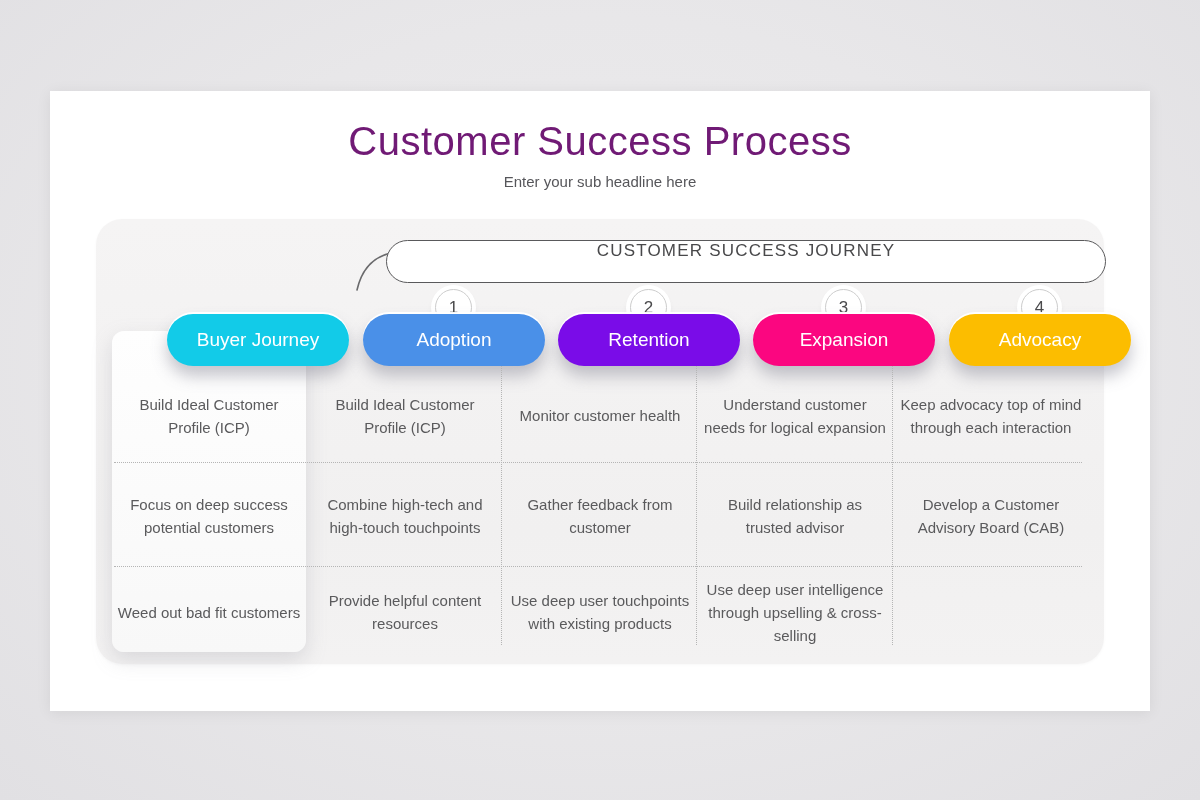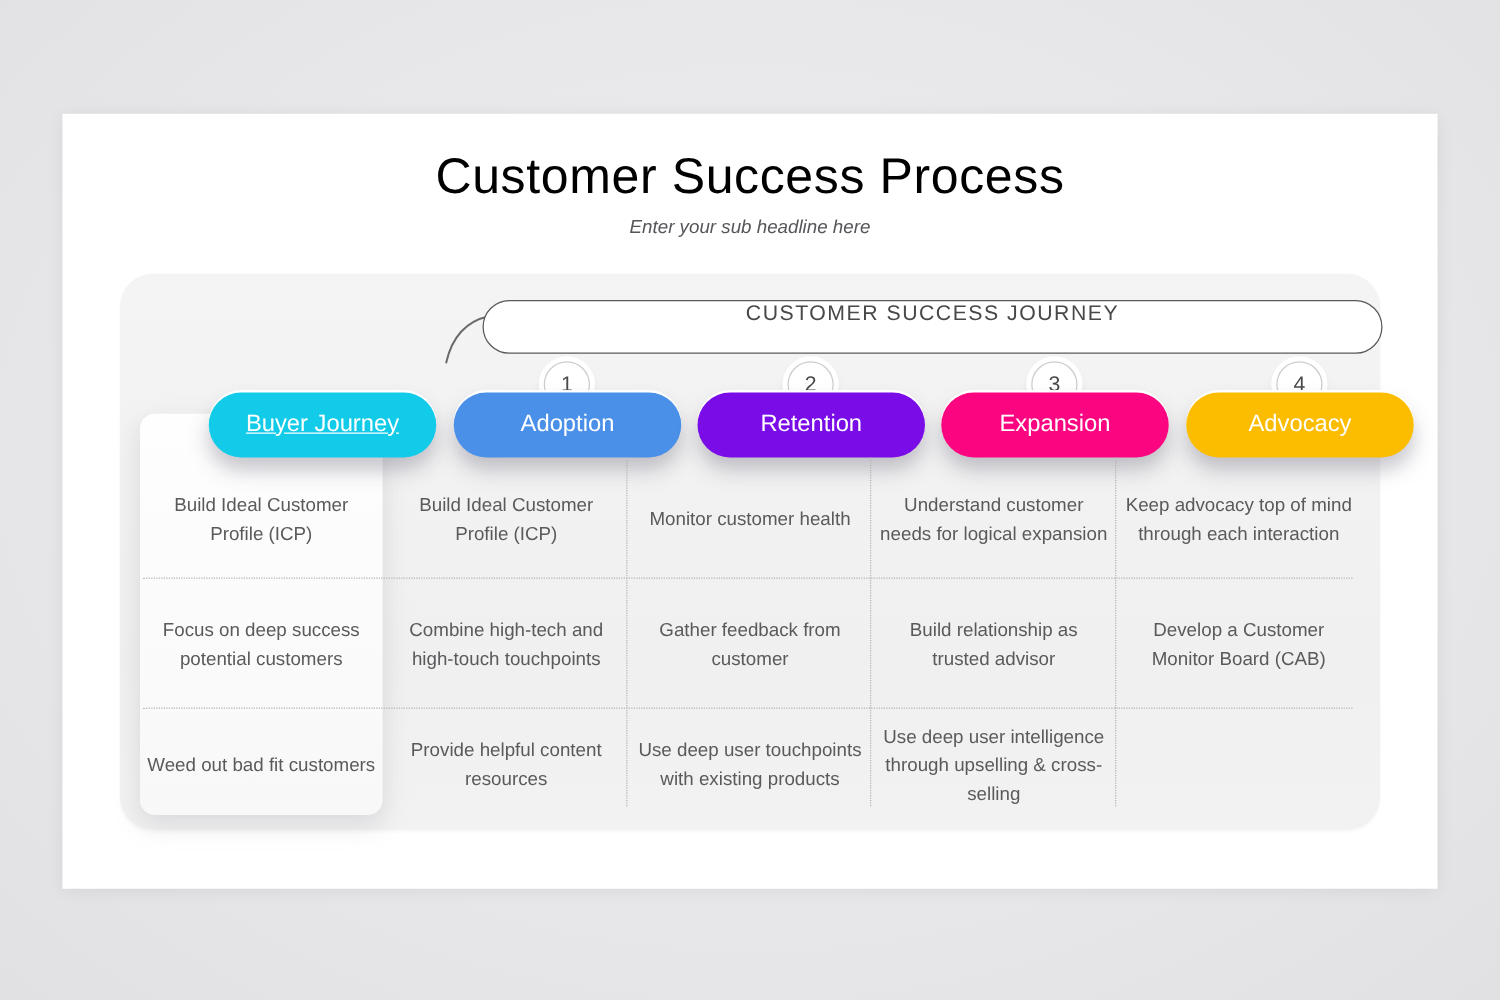--- a/index.html
+++ b/index.html
@@ -13,25 +13,25 @@
 
   .card {
     position: absolute; left: 50px; top: 91px; width: 1100px; height: 620px;
     background: #ffffff;
     box-shadow: 0 2px 14px rgba(0,0,0,0.07);
   }
 
   .title {
     position: absolute; left: 0; top: 28px; width: 100%;
     text-align: center; font-size: 40px; font-weight: 500;
-    color: #000000; letter-spacing: 0.5px;
+    color: #701a75; letter-spacing: 0.5px;
   }
   .subtitle {
     position: absolute; left: 0; top: 82px; width: 100%;
-    text-align: center; font-size: 15px; font-weight: 400; color: #56565a; font-style: italic;
+    text-align: center; font-size: 15px; font-weight: 400; color: #56565a;
   }
 
   .panel {
     position: absolute; left: 46px; top: 128px; width: 1008px; height: 445px;
     background: linear-gradient(180deg, #f5f4f4 0%, #f1f0f0 70%, #f3f2f2 100%);
     border-radius: 26px;
     box-shadow: 0 1px 3px rgba(0,0,0,0.03);
   }
 
   .banner {
@@ -63,21 +63,21 @@
   .nc-3 { left: 729px; }
   .nc-4 { left: 925px; }
 
   .pill {
     position: absolute; top: 95px; width: 182px; height: 52px;
     border-radius: 26px; z-index: 3;
     display: flex; align-items: center; justify-content: center;
     color: #ffffff; font-size: 19px; font-weight: 500;
     box-shadow: 0 -2px 0 rgba(255,255,255,0.95), 0 10px 16px rgba(120,120,135,0.42);
   }
-  .pill-1 { left: 71px; text-decoration: underline; }
+  .pill-1 { left: 71px; }
   .pill-2 { left: 267px; }
   .pill-3 { left: 462px; }
   .pill-4 { left: 657px; }
   .pill-5 { left: 853px; }
 
   .cell {
     position: absolute; width: 192px; z-index: 4;
     display: flex; align-items: center; justify-content: center;
     text-align: center; font-size: 15px; line-height: 23px; color: #5a5a5c;
     padding: 0 4px;
@@ -148,21 +148,21 @@
 
       <div class="cell colx-3 row-1">Monitor customer health</div>
       <div class="cell colx-3 row-2">Gather feedback from customer</div>
       <div class="cell colx-3 row-3">Use deep user touchpoints with existing products</div>
 
       <div class="cell colx-4 row-1">Understand customer needs for logical expansion</div>
       <div class="cell colx-4 row-2">Build relationship as trusted advisor</div>
       <div class="cell colx-5 row-1">Keep advocacy top of mind through each interaction</div>
 
       <div class="cell colx-4 row-3">Use deep user intelligence through upselling &amp; cross-selling</div>
-      <div class="cell colx-5 row-2">Develop a Customer Monitor Board (CAB)</div>
+      <div class="cell colx-5 row-2">Develop a Customer Advisory Board (CAB)</div>
 
       <div class="hline hline-1"></div>
       <div class="hline hline-2"></div>
       <div class="vline vline-1"></div>
       <div class="vline vline-2"></div>
       <div class="vline vline-3"></div>
 
     </div>
   </div>
 </div>

